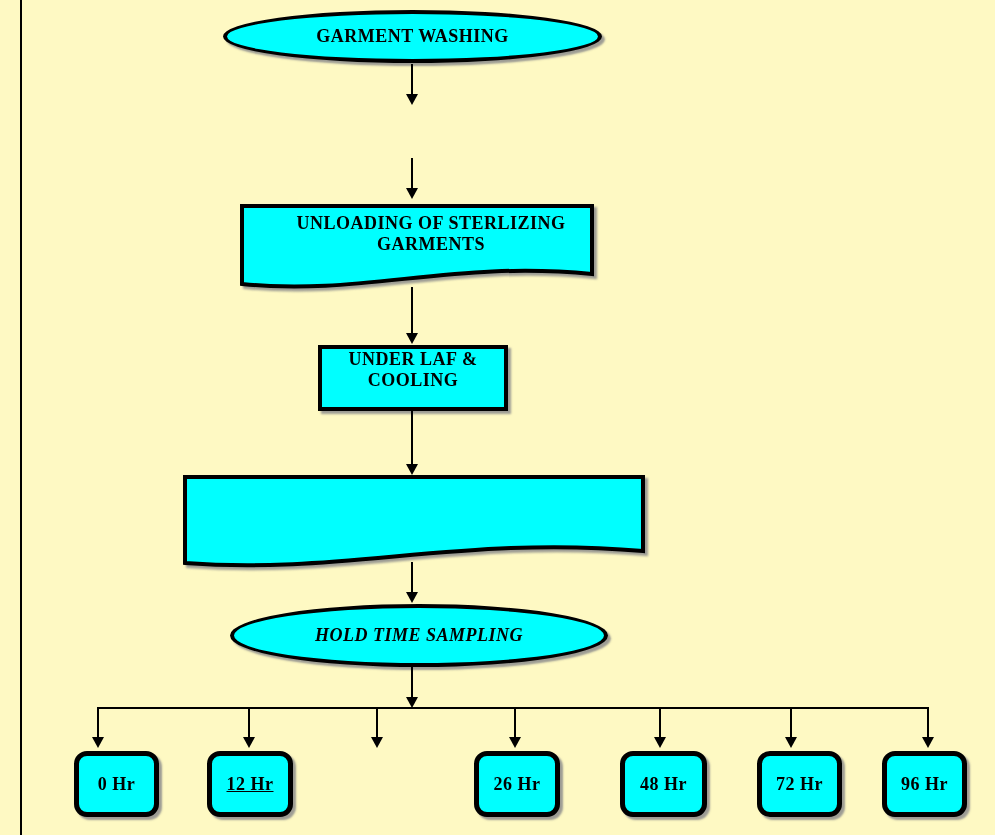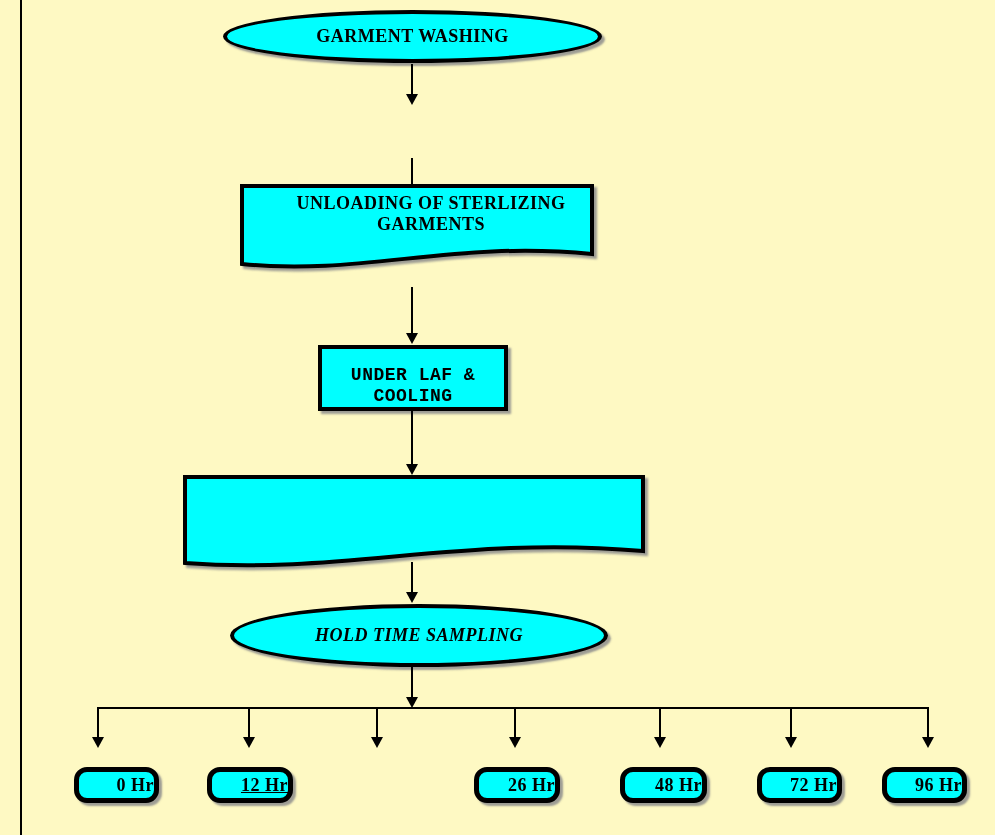--- a/index.html
+++ b/index.html
@@ -18,41 +18,40 @@
   .node-label span{display:block;}
   
   .ellipse{
     background:#00ffff;border:4px solid #000;border-radius:50%;
     display:flex;align-items:center;justify-content:center;
     box-shadow:3px 3px 2px rgba(140,140,140,0.85);
   }
   
   .rectnode{
     background:#00ffff;border:4px solid #000;
-    display:flex;align-items:flex-end;justify-content:center;
+    display:flex;align-items:flex-start;justify-content:center;
     box-shadow:3px 3px 2px rgba(140,140,140,0.85);
-    font-family:Liberation Mono, monospace;
   }
   
   .wave-wrap{pointer-events:none;}
   .wave-wrap svg{display:block;filter:drop-shadow(3px 3px 1px rgba(140,140,140,0.85));}
   .wave-wrap path{fill:#00ffff;stroke:#000;stroke-width:4;}
   .wave-label{position:absolute;left:0;right:0;top:0;}
   
   .vline{width:2px;background:#000;}
   .hline{height:2px;background:#000;}
   .ahead{
     width:0;height:0;
     border-left:6px solid transparent;border-right:6px solid transparent;
     border-top:11px solid #000;
   }
   
   .hourbox{
-    top:767px;height:36px;background:#00ffff;border:5px solid #000;border-radius:13px;
-    display:flex;align-items:center;justify-content:flex-end;box-sizing:border-box;
+    top:751px;height:66px;background:#00ffff;border:5px solid #000;border-radius:13px;
+    display:flex;align-items:center;justify-content:center;box-sizing:border-box;
     box-shadow:3px 3px 2px rgba(140,140,140,0.85);
     font-weight:bold;font-size:18px;letter-spacing:0.5px;
   }
 </style>
 </head>
 <body>
 
 <div id="canvas">
 
   <div class="abs page-rule"></div>
@@ -61,21 +60,21 @@
     <div class="node-label">GARMENT WASHING</div>
   </div>
 
   <div class="abs vline" style="left:411px;top:64px;height:31px;"></div>
   <div class="abs ahead" style="left:406px;top:94px;"></div>
 
 
   <div class="abs vline" style="left:411px;top:158px;height:31px;"></div>
   <div class="abs ahead" style="left:406px;top:188px;"></div>
 
-  <div class="abs wave-wrap" style="left:240px;top:184px;width:382px;height:94px;">
+  <div class="abs wave-wrap" style="left:240px;top:204px;width:382px;height:94px;">
     <svg width="354" height="94" viewBox="0 0 354 94">
       <path d="M2,2 L352,2 L352,70 C212,56 124,92 2,80 Z"></path>
     </svg>
     <div class="wave-label node-label" style="padding-top:9px;">
       <span>UNLOADING OF STERLIZING</span>
       <span>GARMENTS</span>
     </div>
   </div>
 
   <div class="abs vline" style="left:411px;top:287px;height:47px;"></div>

